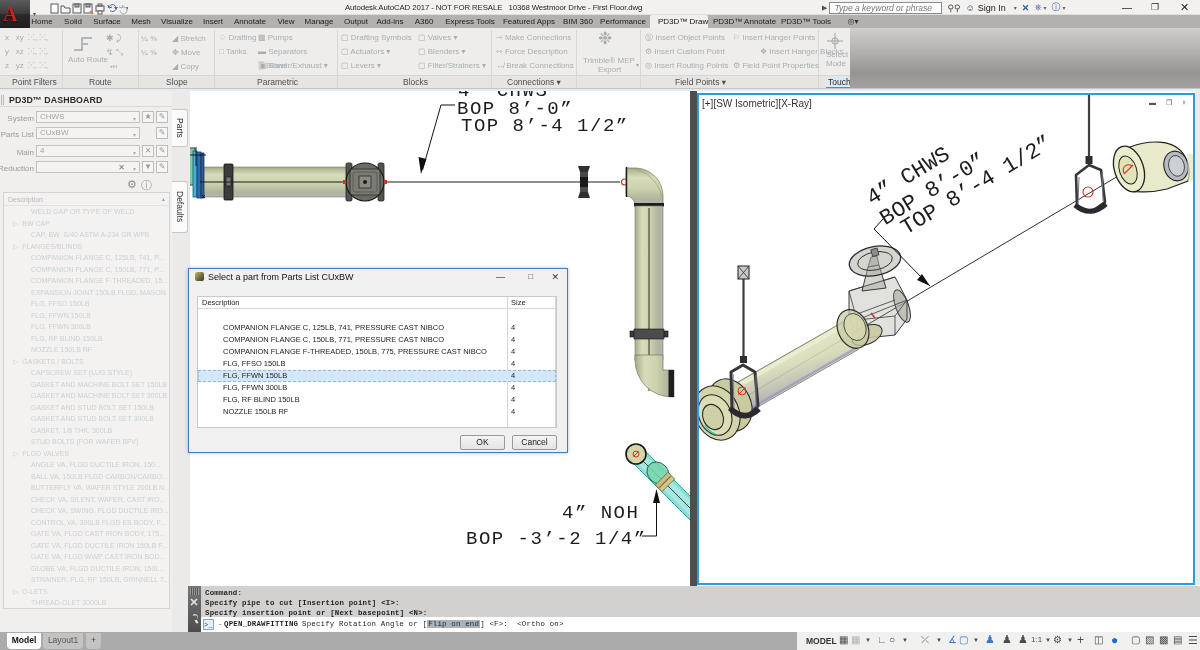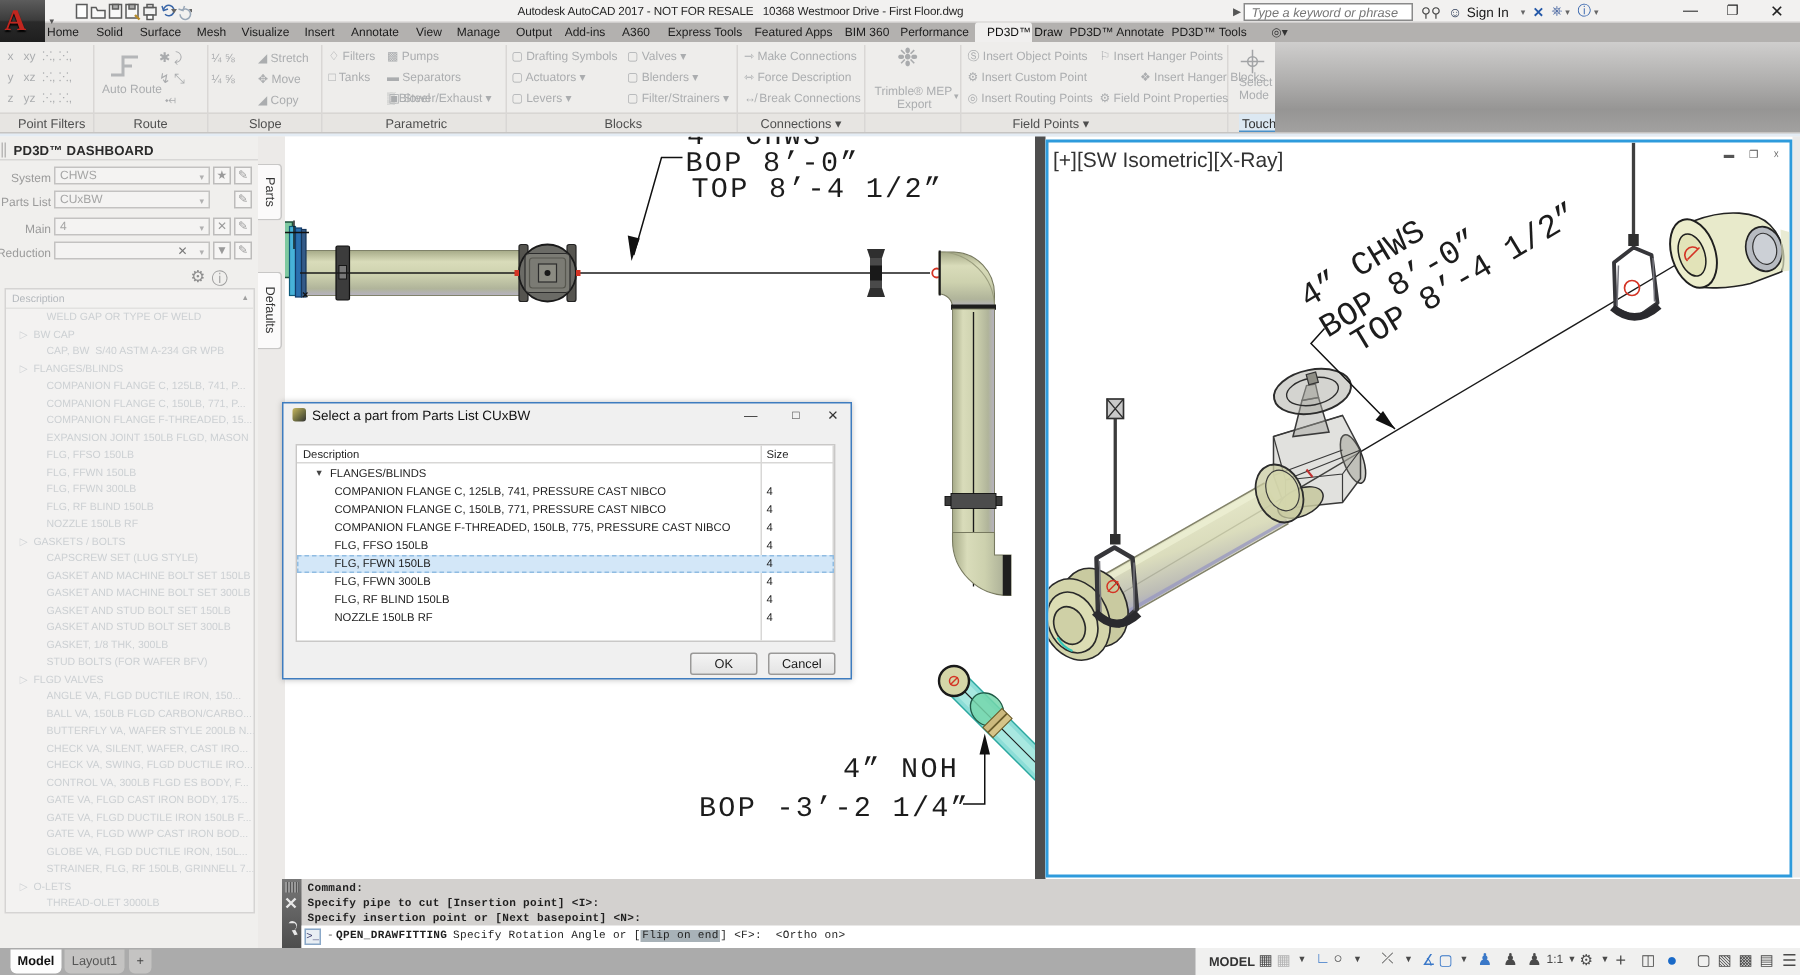--- a/index.html
+++ b/index.html
@@ -36,21 +36,21 @@
 .dbtn{position:absolute;width:12px;height:12px;background:#f6f5f4;border:1px solid #bdbcbb;color:#9a9a9a;font-size:8px;text-align:center;line-height:10px;}
 #dashlist{position:absolute;left:3px;top:101px;width:167px;height:417px;background:#f3f2f1;border:1px solid #d5d4d3;overflow:hidden;}
 .litem{position:absolute;left:0;width:160px;font-size:7px;color:#ccd0d3;white-space:nowrap;overflow:hidden;line-height:11.5px;height:11.5px;}
 #tabstrip{left:172px;top:91px;width:18px;height:541px;background:#eceae8;}
 .vtab{position:absolute;left:0;width:16px;background:#fbfafa;border:1px solid #c8c7c6;border-left:none;border-radius:0 3px 3px 0;writing-mode:vertical-rl;font-size:8.5px;color:#333;text-align:center;line-height:14px;}
 
 #drawarea{left:190px;top:91px;width:500px;height:494px;background:#ffffff;overflow:hidden;}
 #divider{left:690px;top:91px;width:7px;height:509px;background:#4e4e4e;}
 #vp3d{left:697px;top:93px;width:498px;height:492px;background:#fff;border:2px solid #2e9bdc;overflow:hidden;}
 #vpRightStrip{left:1195px;top:91px;width:5px;height:494px;background:#eaeaea;}
-#vplabel{left:3px;top:3px;font-size:14px;color:#333;}
+#vplabel{left:3px;top:3px;font-size:10px;color:#333;}
 #vpbtns{right:3px;top:4px;font-size:7px;color:#555;letter-spacing:4px;}
 
 #dialog{left:188px;top:268px;width:380px;height:185px;background:#f0f0f0;border:1px solid #3e7cbf;box-shadow:0 0 4px rgba(0,0,0,0.25);z-index:50;}
 #dlgtitle{left:0;top:0;width:100%;height:16px;font-size:9px;color:#111;}
 #dlgtable{left:8px;top:27px;width:360px;height:132px;background:#fff;border:1px solid #c9c8c7;}
 .drow{position:absolute;left:0;width:358px;height:12px;font-size:7.5px;color:#1c1c1c;line-height:12px;white-space:nowrap;}
 .dsize{position:absolute;left:313px;top:0;}
 #dlgbtn1,#dlgbtn2{position:absolute;top:166px;width:45px;height:15px;background:linear-gradient(180deg,#f4f4f4,#e4e4e4);border:1px solid #9a9998;font-size:8.5px;text-align:center;line-height:13px;color:#1a1a1a;border-radius:2px;}
 
 #cmdarea{left:188px;top:586px;width:1012px;height:46px;background:#d3d1cf;}
@@ -119,21 +119,21 @@
 <span class="rtab" style="left:230px;width:40px;">Annotate</span>
 <span class="rtab" style="left:272px;width:28px;">View</span>
 <span class="rtab" style="left:301px;width:36px;">Manage</span>
 <span class="rtab" style="left:340px;width:32px;">Output</span>
 <span class="rtab" style="left:373px;width:34px;">Add-ins</span>
 <span class="rtab" style="left:410px;width:28px;">A360</span>
 <span class="rtab" style="left:442px;width:56px;">Express Tools</span>
 <span class="rtab" style="left:500px;width:58px;">Featured Apps</span>
 <span class="rtab" style="left:560px;width:36px;">BIM 360</span>
 <span class="rtab" style="left:598px;width:50px;">Performance</span>
-<span class="rtab active" style="left:650px;width:38px;">PD3D™ Draw</span>
+<span class="rtab active" style="left:650px;width:58px;">PD3D™ Draw</span>
 <span class="rtab" style="left:713px;width:62px;">PD3D™ Annotate</span>
 <span class="rtab" style="left:781px;width:48px;">PD3D™ Tools</span>
 <span class="rtab" style="left:843px;width:20px;color:#333;">◎▾</span>
 </div>
 
 <div class="abs" id="ribbon">
 <div style="position:absolute;left:0;top:47px;width:850px;height:14px;background:#e7e5e2;border-top:1px solid #d8d6d3;"></div>
 
 <span class="gsep" style="left:62px;"></span>
       <span class="gsep" style="left:138px;"></span>
@@ -164,21 +164,21 @@
 <span class="ribico" style="left:106px;top:6px;">✱&nbsp;⤸</span>
 <span class="ribico" style="left:106px;top:20px;">↯&nbsp;⤡</span>
 <span class="ribico" style="left:110px;top:34px;">⤟</span>
 
 <span class="ribitem" style="left:141px;top:6px;">¼&nbsp;⅝</span>
 <span class="ribitem" style="left:141px;top:20px;">¼&nbsp;⅝</span>
 <span class="ribitem" style="left:172px;top:6px;">◢ Stretch</span>
 <span class="ribitem" style="left:172px;top:20px;">✥ Move</span>
 <span class="ribitem" style="left:172px;top:34px;">◢ Copy</span>
 
-<span class="ribitem" style="left:219px;top:5px;">♢ Filters</span>
+<span class="ribitem" style="left:219px;top:5px;">♢ Drafting</span>
 <span class="ribitem" style="left:219px;top:19px;">□ Tanks</span>
 <span class="ribitem" style="left:219px;top:33px;padding-left:40px;">▣ Steel</span>
 <span class="ribitem" style="left:258px;top:5px;">▩ Pumps</span>
 <span class="ribitem" style="left:258px;top:19px;">▬ Separators</span>
 <span class="ribitem" style="left:258px;top:33px;">▒ Blower/Exhaust ▾</span>
 
 <span class="ribitem" style="left:341px;top:5px;">▢ Drafting Symbols</span>
 <span class="ribitem" style="left:341px;top:19px;">▢ Actuators ▾</span>
 <span class="ribitem" style="left:341px;top:33px;">▢ Levers ▾</span>
 <span class="ribitem" style="left:418px;top:5px;">▢ Valves ▾</span>
@@ -483,24 +483,20 @@
 <span style="position:absolute;right:34px;top:3px;color:#333;font-size:8px;">□</span>
 <span style="position:absolute;right:8px;top:3px;color:#333;font-size:9px;">✕</span>
 </div>
 <div class="abs" id="dlgtable">
 <div class="drow" style="top:0;border-bottom:1px solid #d8d7d6;">
           <span style="position:absolute;left:4px;">Description</span>
           <span class="dsize">Size</span>
         </div>
 <div style="position:absolute;left:309px;top:0;width:1px;height:130px;background:#d8d7d6;"></div>
 <div style="position:absolute;left:357px;top:0;width:1px;height:130px;background:#d8d7d6;"></div>
-<div class="drow" style="top:13px;">
-          <span style="position:absolute;left:13px;color:#444;font-size:7px;">▾</span>
-          <span style="position:absolute;left:22px;">FLANGES/BLINDS</span>
-        </div>
 <div class="drow" style="top:25px;">
           <span style="position:absolute;left:25px;">COMPANION FLANGE C, 125LB, 741, PRESSURE CAST NIBCO</span>
           <span class="dsize">4</span>
         </div>
 <div class="drow" style="top:37px;">
           <span style="position:absolute;left:25px;">COMPANION FLANGE C, 150LB, 771, PRESSURE CAST NIBCO</span>
           <span class="dsize">4</span>
         </div>
 <div class="drow" style="top:49px;">
           <span style="position:absolute;left:25px;">COMPANION FLANGE F-THREADED, 150LB, 775, PRESSURE CAST NIBCO</span>

